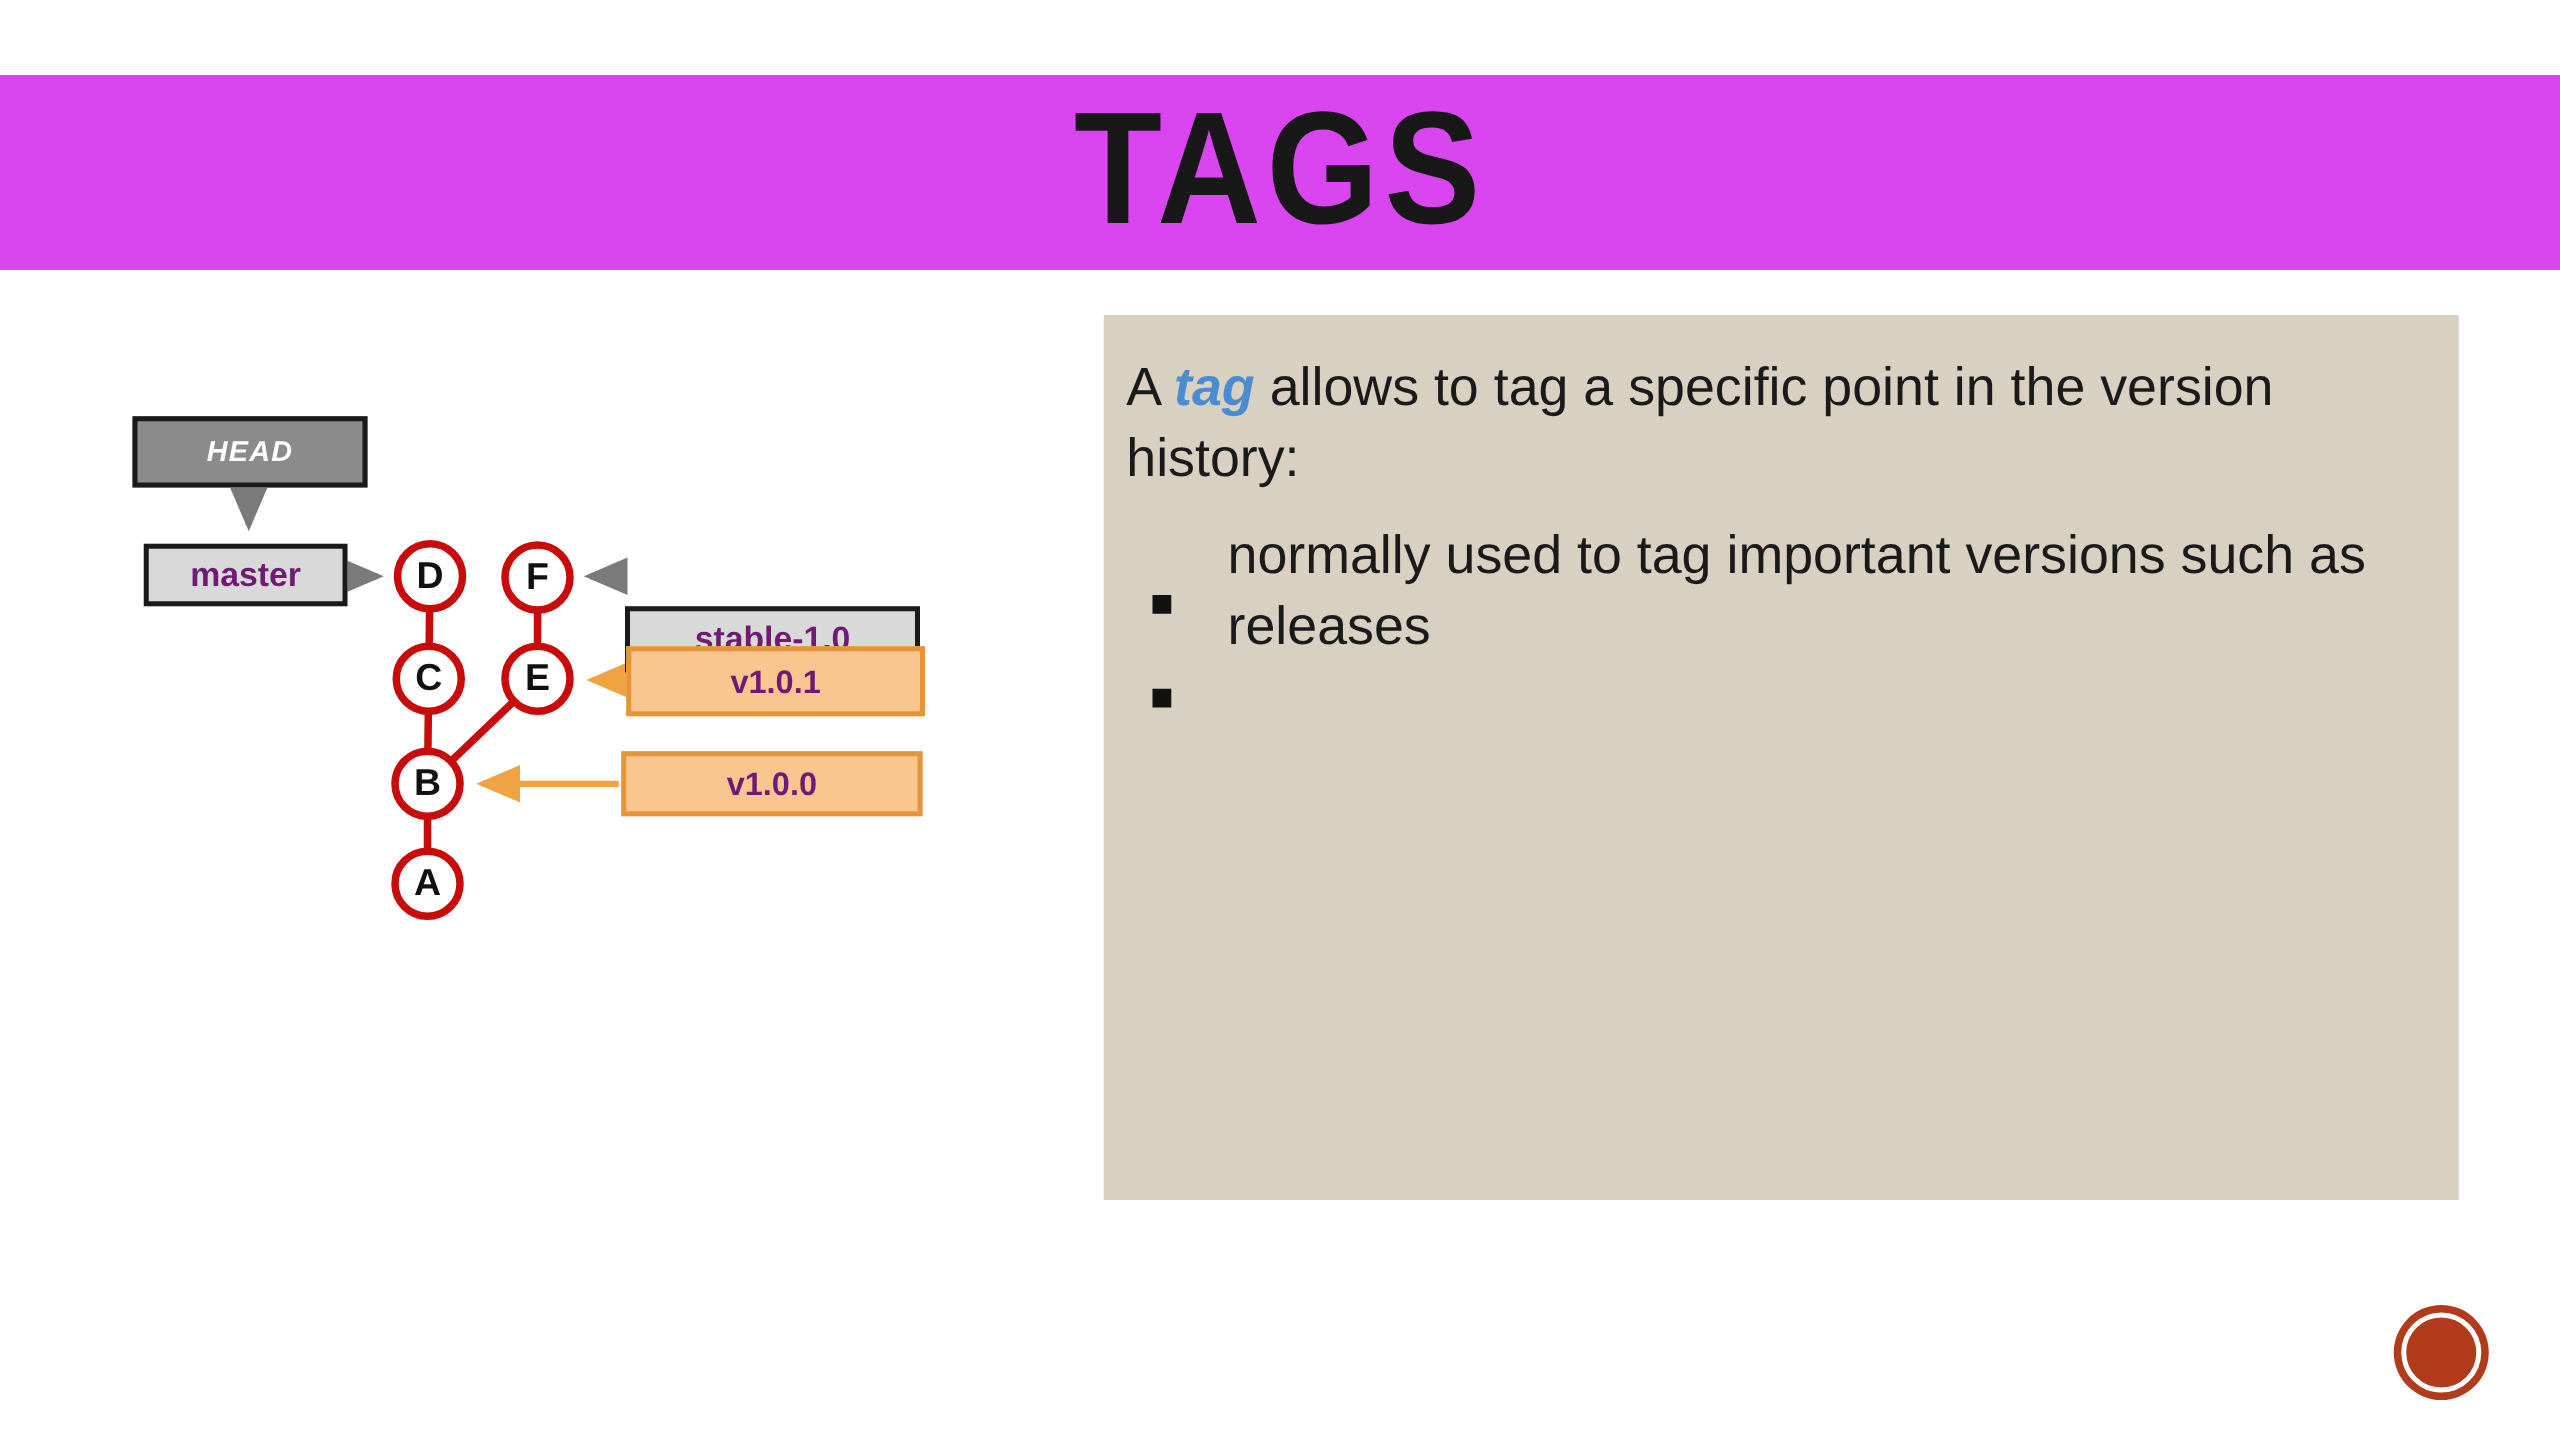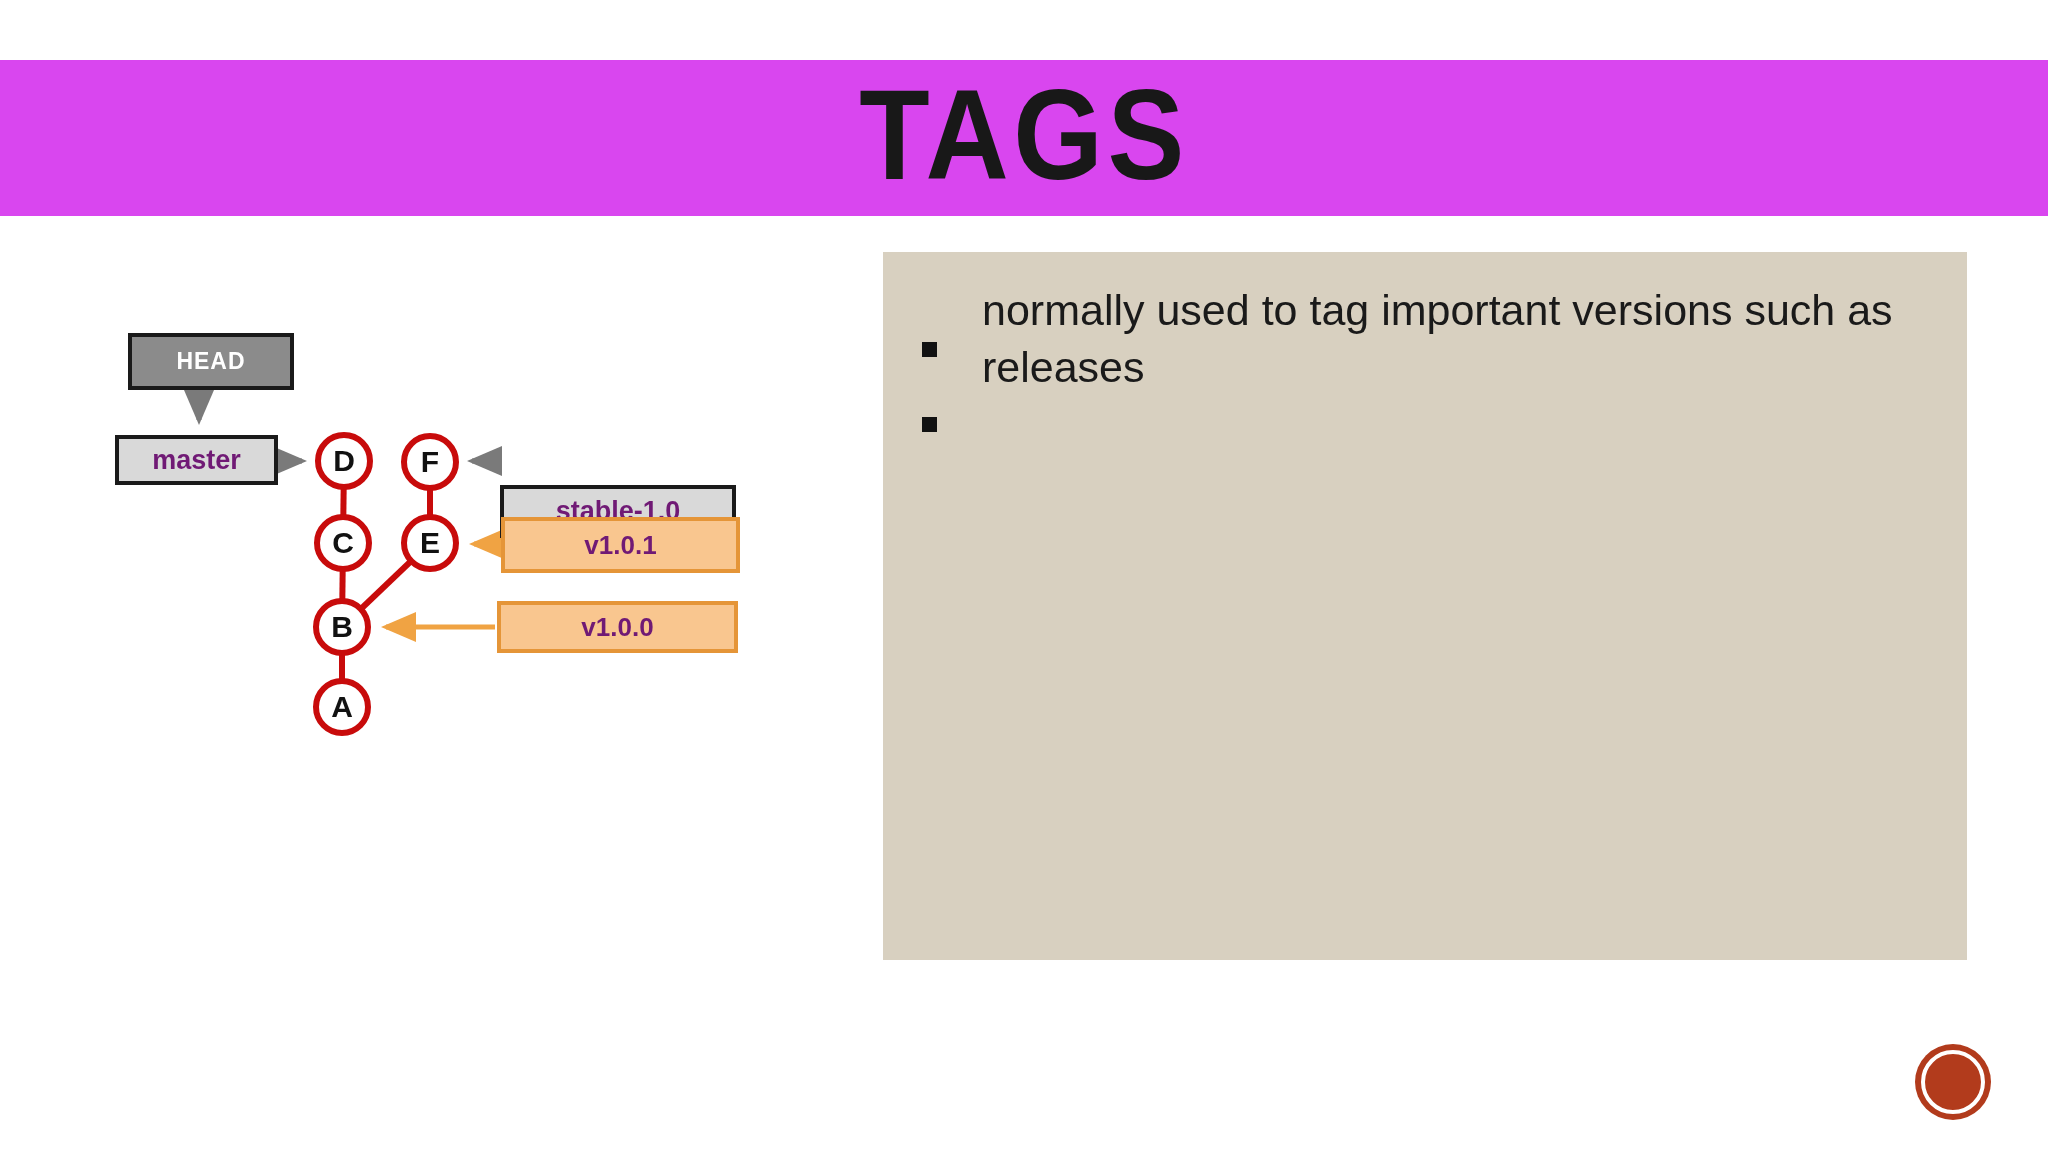--- a/index.html
+++ b/index.html
@@ -32,23 +32,23 @@
   
   .diagram { position: absolute; left: 0; top: 0; width: 2048px; height: 1152px; }
   .connectors { position: absolute; left: 0; top: 0; }
 
   .ref-box {
     position: absolute; box-sizing: border-box;
     display: flex; align-items: center; justify-content: center;
     font-size: 27px; color: #701a75; font-weight: bold;
   }
   .box-head {
-    left: 128px; top: 333px; width: 166px; height: 57px;
+    left: 106px; top: 333px; width: 188px; height: 57px;
     background: #8b8b8b; border: 4px solid #1a1a1a;
-    color: #ffffff; font-weight: bold; font-size: 23px; letter-spacing: 1px;
+    color: #ffffff; font-weight: bold; font-size: 23px; letter-spacing: 1px; font-style: italic;
   }
   .box-master {
     left: 115px; top: 435px; width: 163px; height: 50px;
     background: #d9d9d9; border: 4px solid #1a1a1a;
   }
   .box-stable {
     left: 500px; top: 437px; width: 236px; height: 53px;
     background: #d9d9d9; border: 4px solid #1a1a1a; margin-top: 48px;
   }
   .box-tag {
@@ -176,20 +176,21 @@
     </div>
     <div class="commit-node node-B">
       <span>B</span>
     </div>
     <div class="commit-node node-A">
       <span>A</span>
     </div>
   </div>
 
   <div class="panel">
+    <p class="intro"><span>A </span><span class="seg-tag-blue">tag</span><span> allows to tag a specific point in the version history:</span></p>
     <div class="bullets">
         <div class="bullet-row">
           <span class="bullet-marker"></span>
           <div class="bullet-text"><span>normally used to tag important versions such as releases</span></div>
         </div>
         <div class="bullet-row">
           <span class="bullet-marker"></span>
         </div>
       </div>
   </div>

